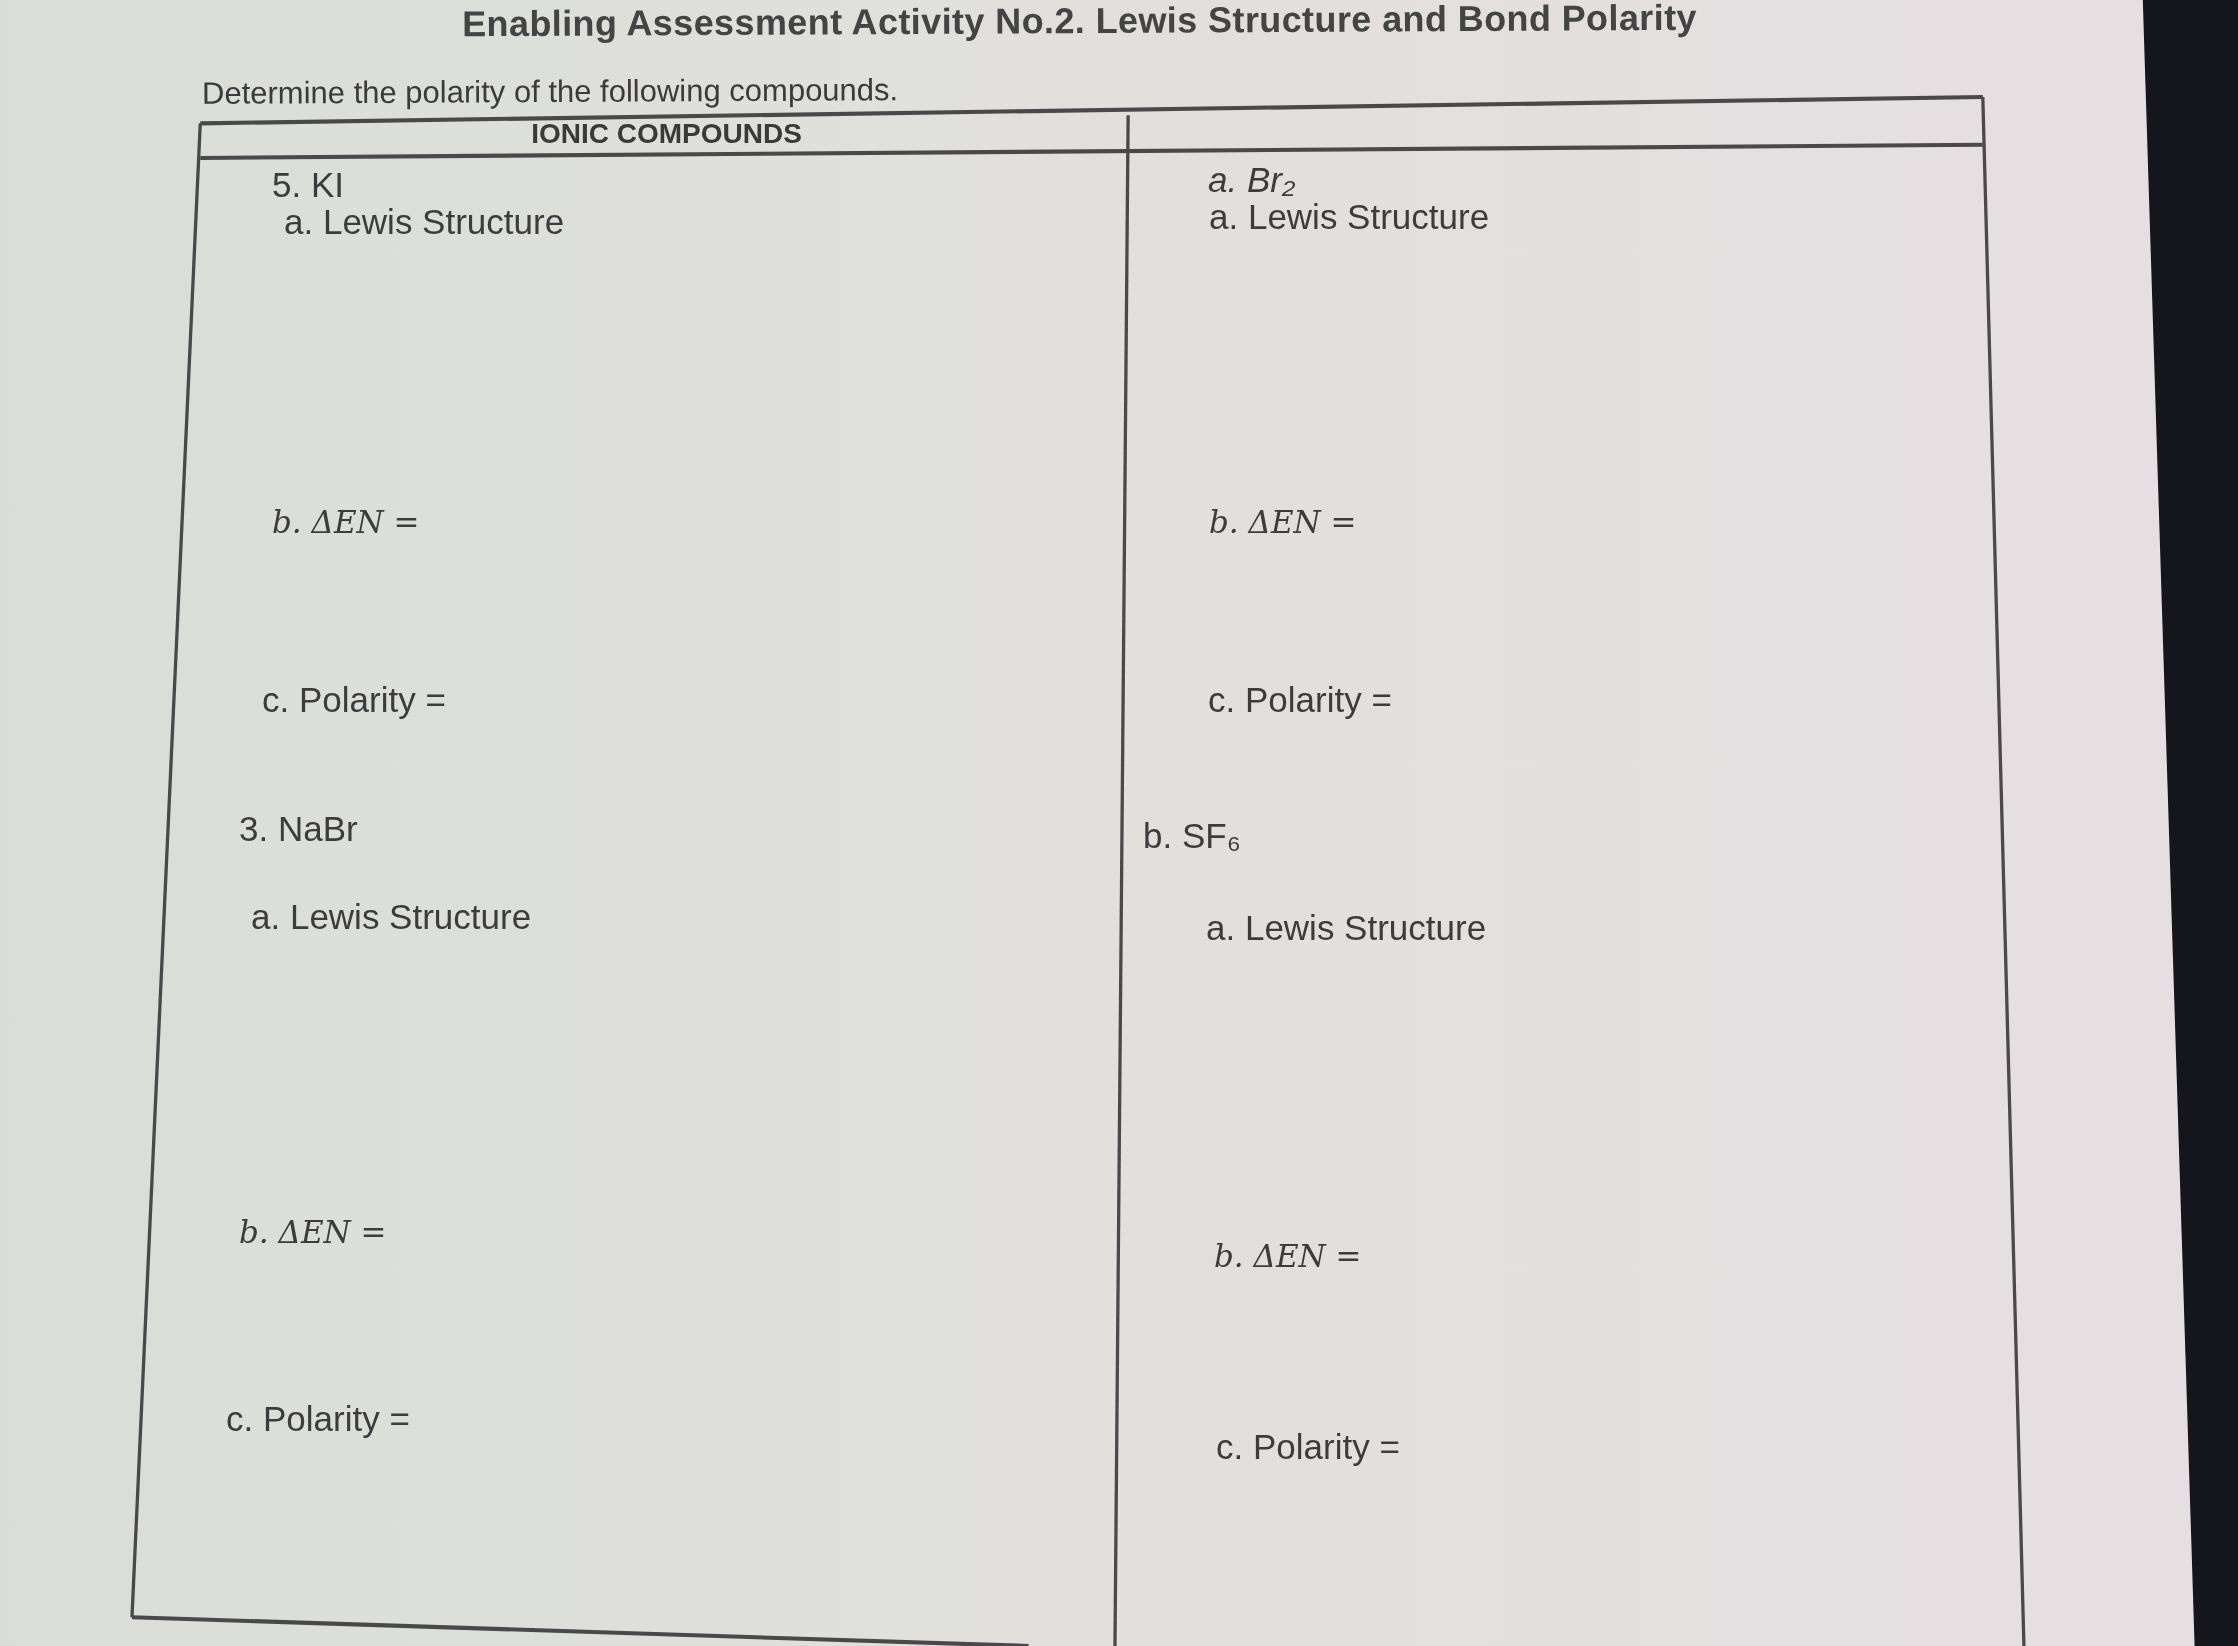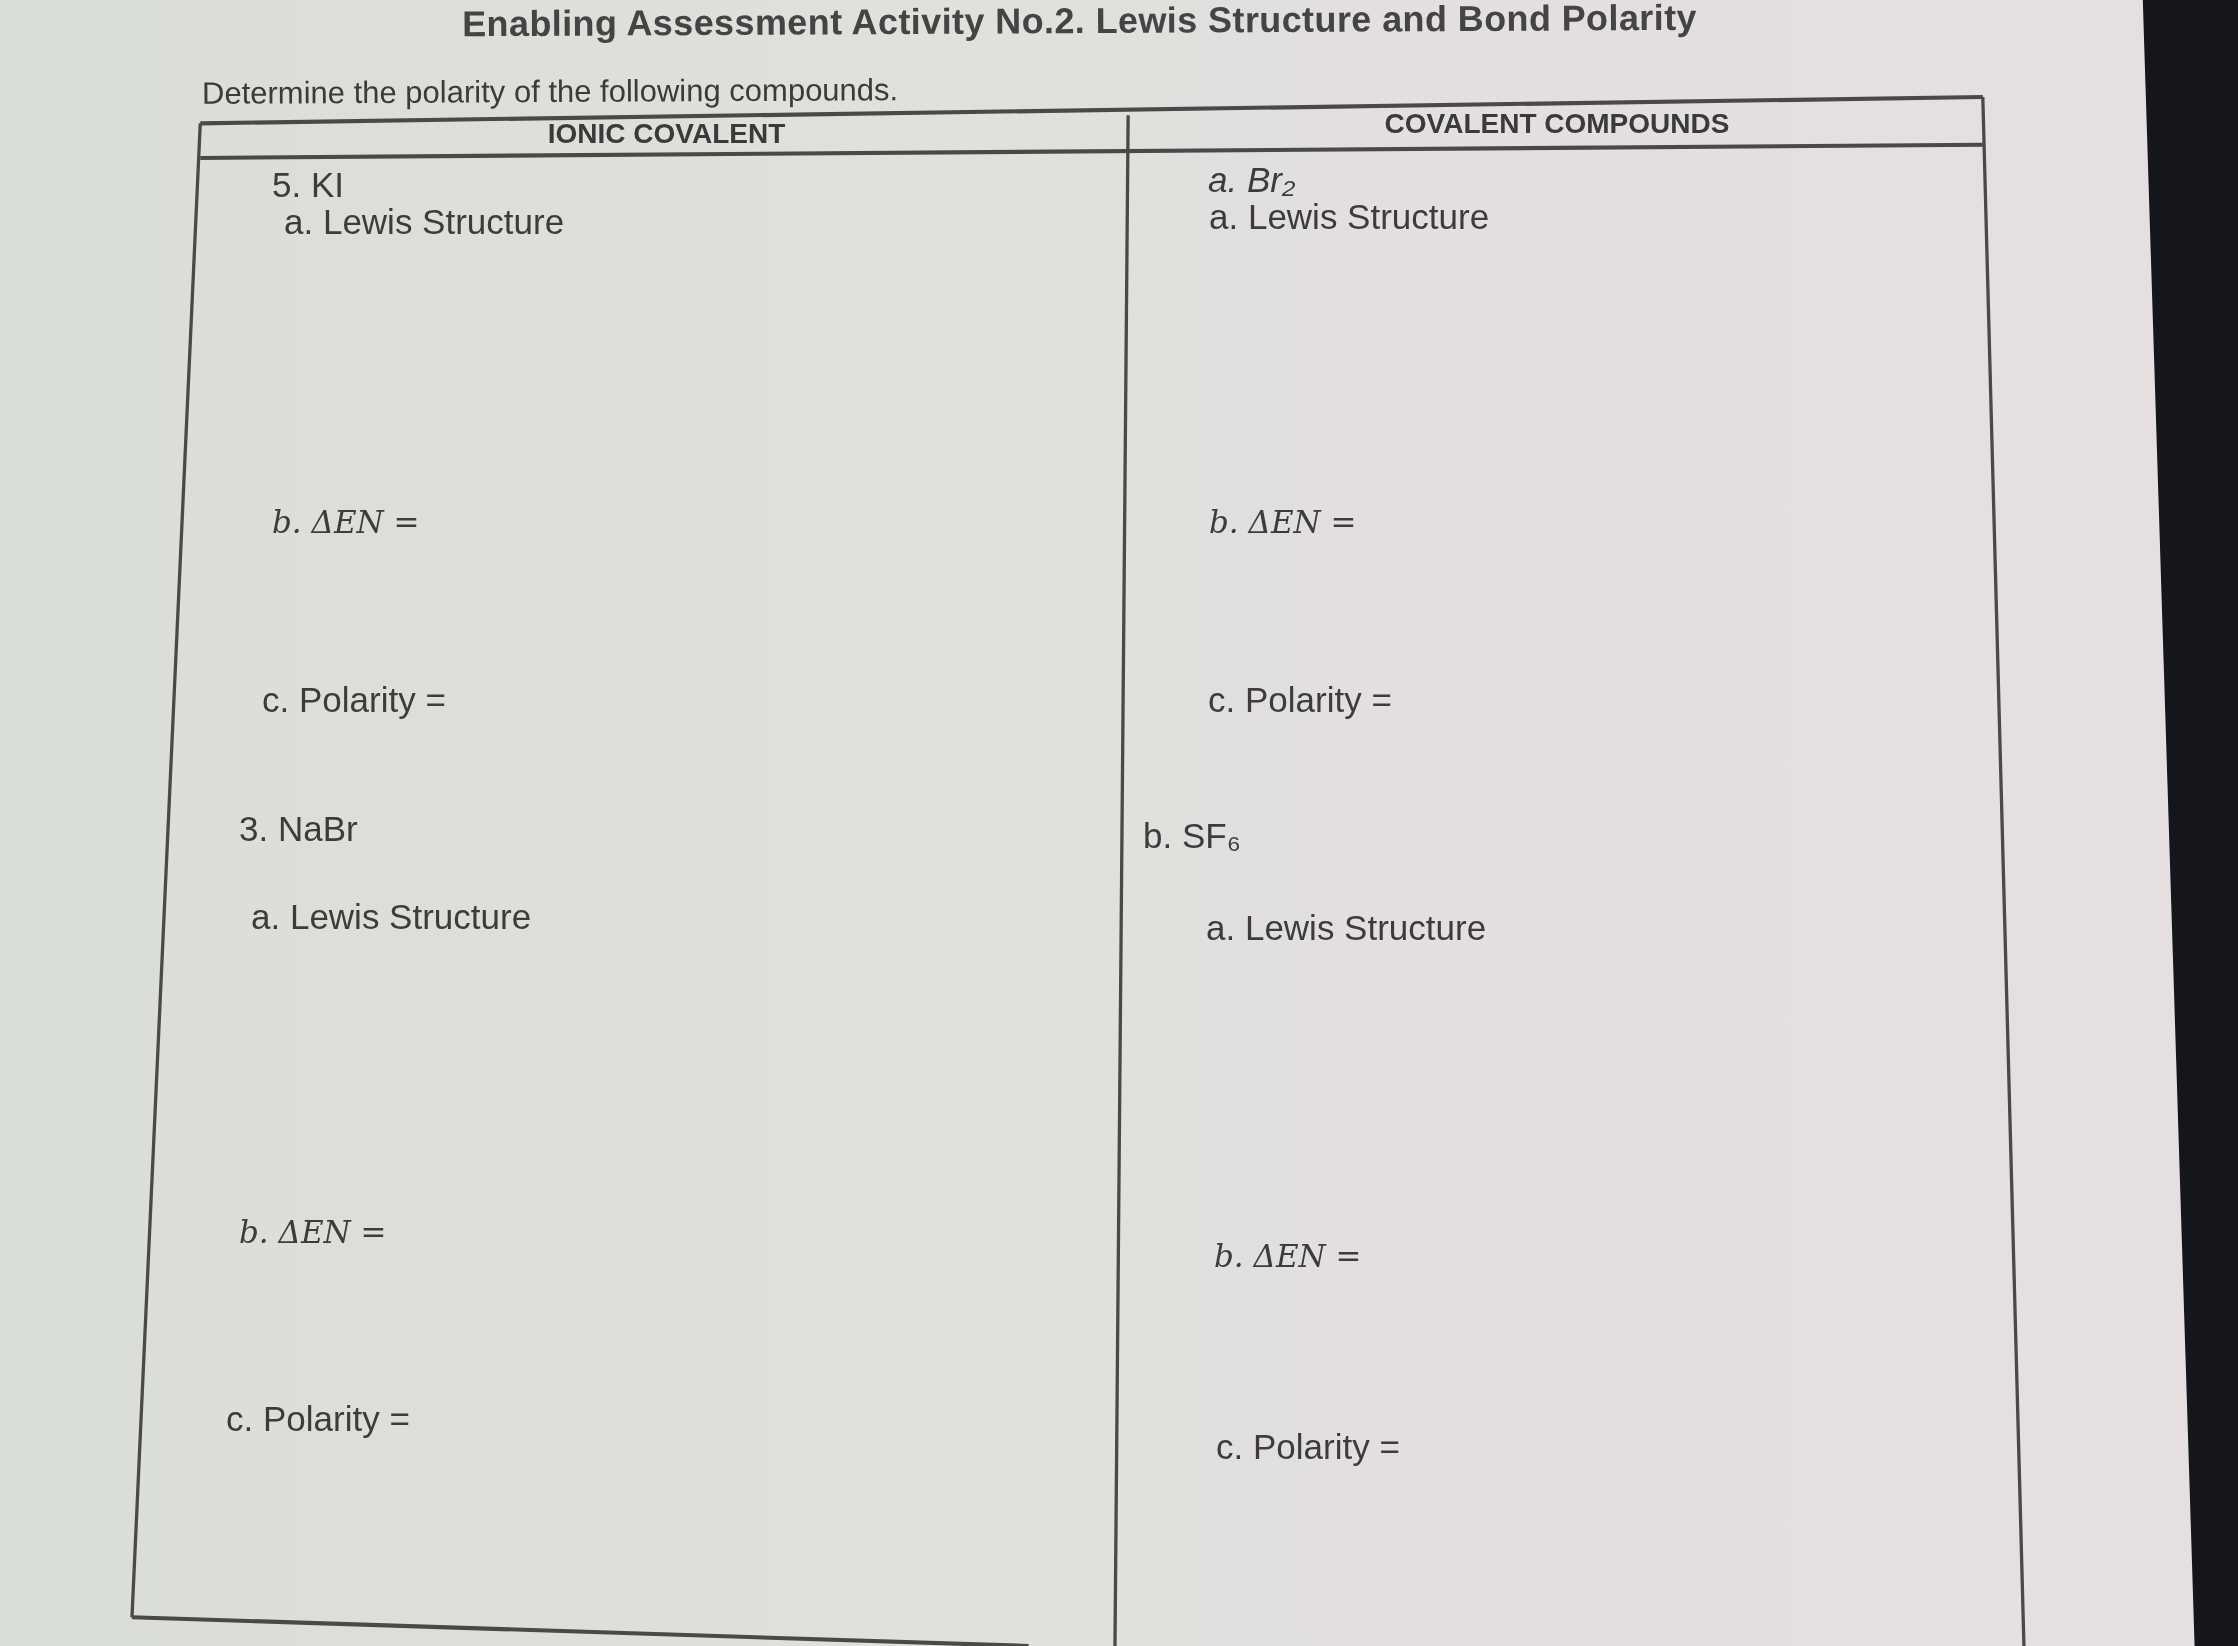--- a/index.html
+++ b/index.html
@@ -58,22 +58,21 @@
 
     <line x1="243" y1="150" x2="160" y2="1966" stroke="#4a4848" stroke-width="4"></line>
 
     <line x1="1371" y1="140" x2="1355" y2="2001" stroke="#4a4848" stroke-width="4"></line>
 
     <line x1="2410" y1="118" x2="2460" y2="2001" stroke="#4a4848" stroke-width="4"></line>
 
     <line x1="160" y1="1966" x2="1250" y2="2001" stroke="#4a4848" stroke-width="5"></line>
   </svg>
 
-  <div class="hdr" style="left:206px; top:118px; width:921px;">IONIC COVALENT</div>
-  <div class="hdr" style="left:1131px; top:108px; width:852px;">COVALENT COMPOUNDS</div>
+  <div class="hdr" style="left:206px; top:118px; width:921px;">IONIC COMPOUNDS</div>
 
   <div class="item" style="left:272px; top:165px;">5.  KI</div>
   <div class="item" style="left:284px; top:202px;">a. Lewis Structure</div>
   <div class="item math" style="left:272px; top:504px;">b. ΔEN =</div>
   <div class="item" style="left:262px; top:680px;">c. Polarity =</div>
 
   <div class="item" style="left:239px; top:809px;">3.  NaBr</div>
   <div class="item" style="left:251px; top:897px;">a. Lewis Structure</div>
   <div class="item math" style="left:239px; top:1214px;">b. ΔEN =</div>
   <div class="item" style="left:226px; top:1399px;">c. Polarity =</div>

